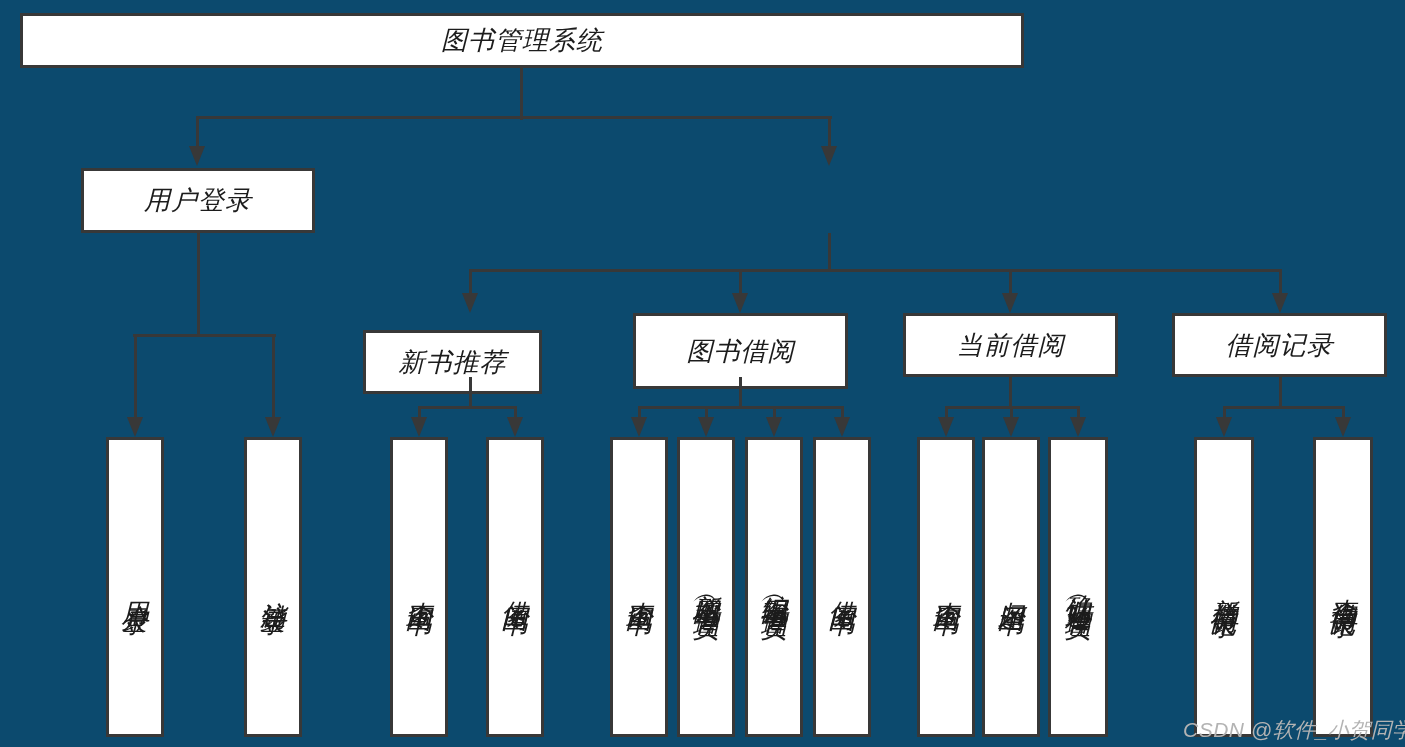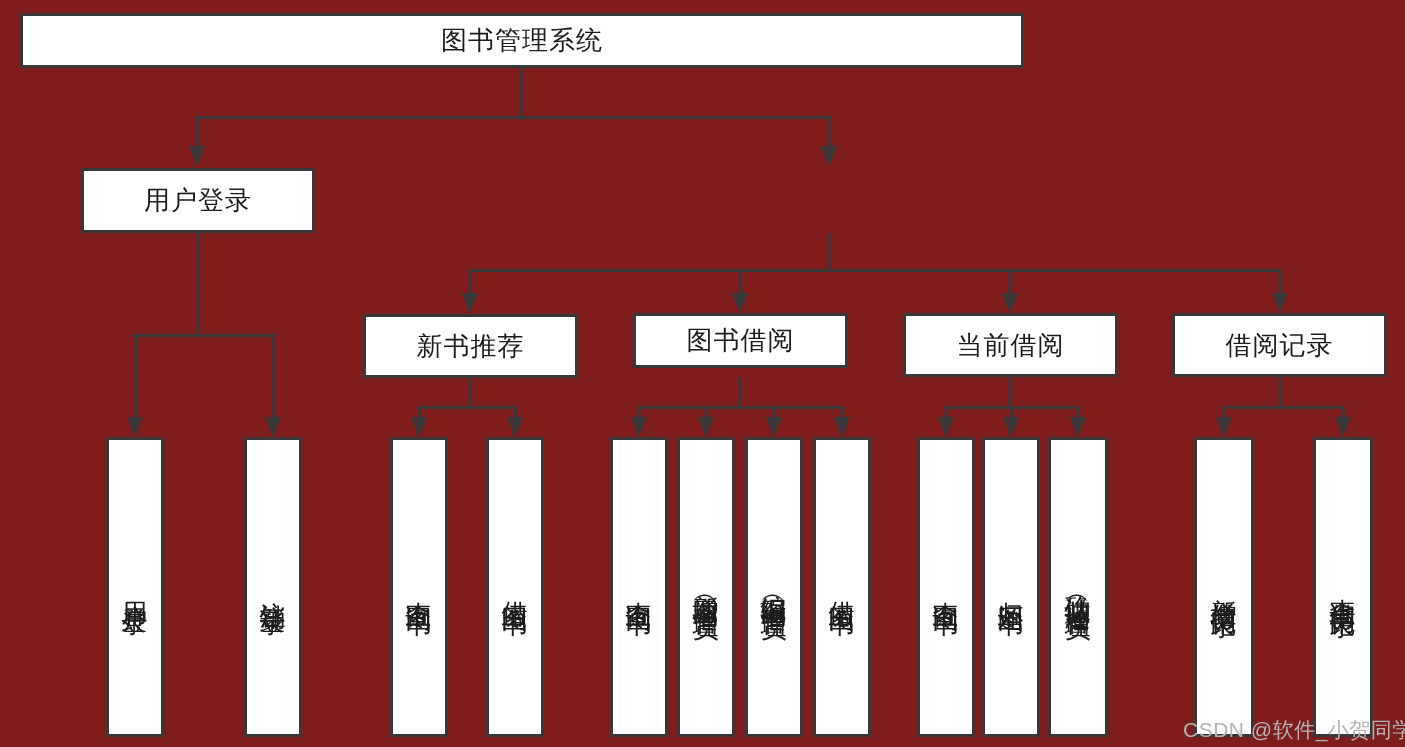--- a/index.html
+++ b/index.html
@@ -1,18 +1,19 @@
 <!DOCTYPE html>
 <html><head>
 <meta charset="utf-8">
 <style>
   html,body{margin:0;padding:0;background:#ffffff;}
   .canvas{
-    position:relative;width:1405px;height:747px;background:#7f1d1d;overflow:hidden;
+    position:relative;width:1405px;height:747px;background:#0c4a6e;overflow:hidden;
     font-family:"Liberation Sans","DejaVu Sans",sans-serif;
+    font-style:italic;
   }
   .node{
     position:absolute;box-sizing:border-box;border:3px solid #383838;background:#ffffff;
     display:flex;align-items:center;justify-content:center;
     color:#1c1c1c;
   }
   .node.h{font-size:26px;letter-spacing:1px;}
   .node.v{
     writing-mode:vertical-rl;text-orientation:mixed;
     font-size:26px;letter-spacing:3px;line-height:1;
@@ -56,22 +57,22 @@
   <div class="hl" style="left:469px;top:269px;width:813px"></div>
   <div class="vl" style="left:469px;top:269px;height:28px"></div>
   <div class="arrow" style="left:462px;top:293px"></div>
   <div class="vl" style="left:739px;top:269px;height:28px"></div>
   <div class="arrow" style="left:732px;top:293px"></div>
   <div class="vl" style="left:1009px;top:269px;height:28px"></div>
   <div class="arrow" style="left:1002px;top:293px"></div>
   <div class="vl" style="left:1279px;top:269px;height:28px"></div>
   <div class="arrow" style="left:1272px;top:293px"></div>
 
-  <div class="node h" style="left:363px;top:314px;width:215px;height:64px">新书推荐</div>
-  <div class="node h" style="left:633px;top:313px;width:215px;height:55px">图书借阅</div>
+  <div class="node h" style="left:363px;top:330px;width:179px;height:64px">新书推荐</div>
+  <div class="node h" style="left:633px;top:313px;width:215px;height:76px">图书借阅</div>
   <div class="node h" style="left:1172px;top:313px;width:215px;height:64px">借阅记录</div>
   <div class="node h" style="left:903px;top:313px;width:215px;height:64px">当前借阅</div>
 
   <div class="vl" style="left:469px;top:377px;height:32px"></div>
   <div class="hl" style="left:418px;top:406px;width:99px"></div>
   <div class="vl" style="left:418px;top:406px;height:15px"></div>
   <div class="arrow" style="left:411px;top:417px"></div>
   <div class="vl" style="left:514px;top:406px;height:15px"></div>
   <div class="arrow" style="left:507px;top:417px"></div>
 

